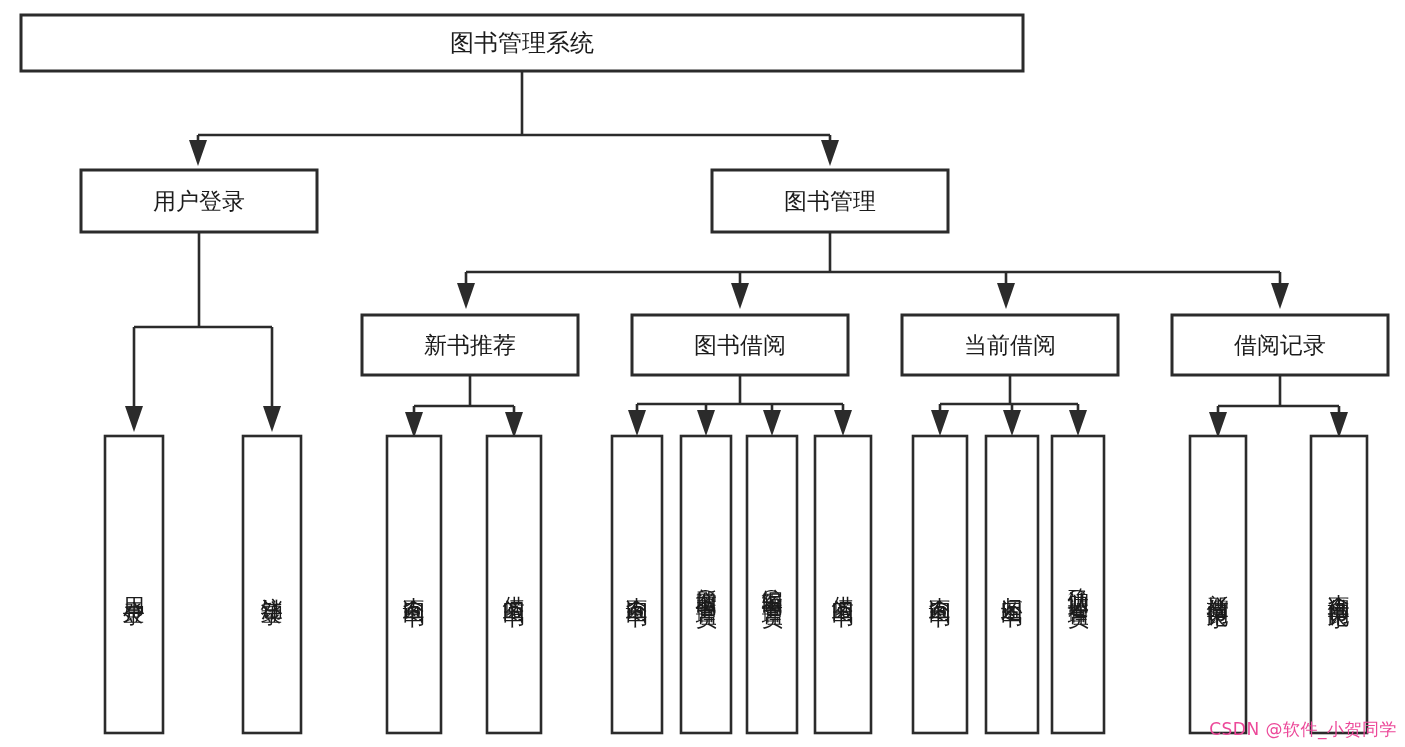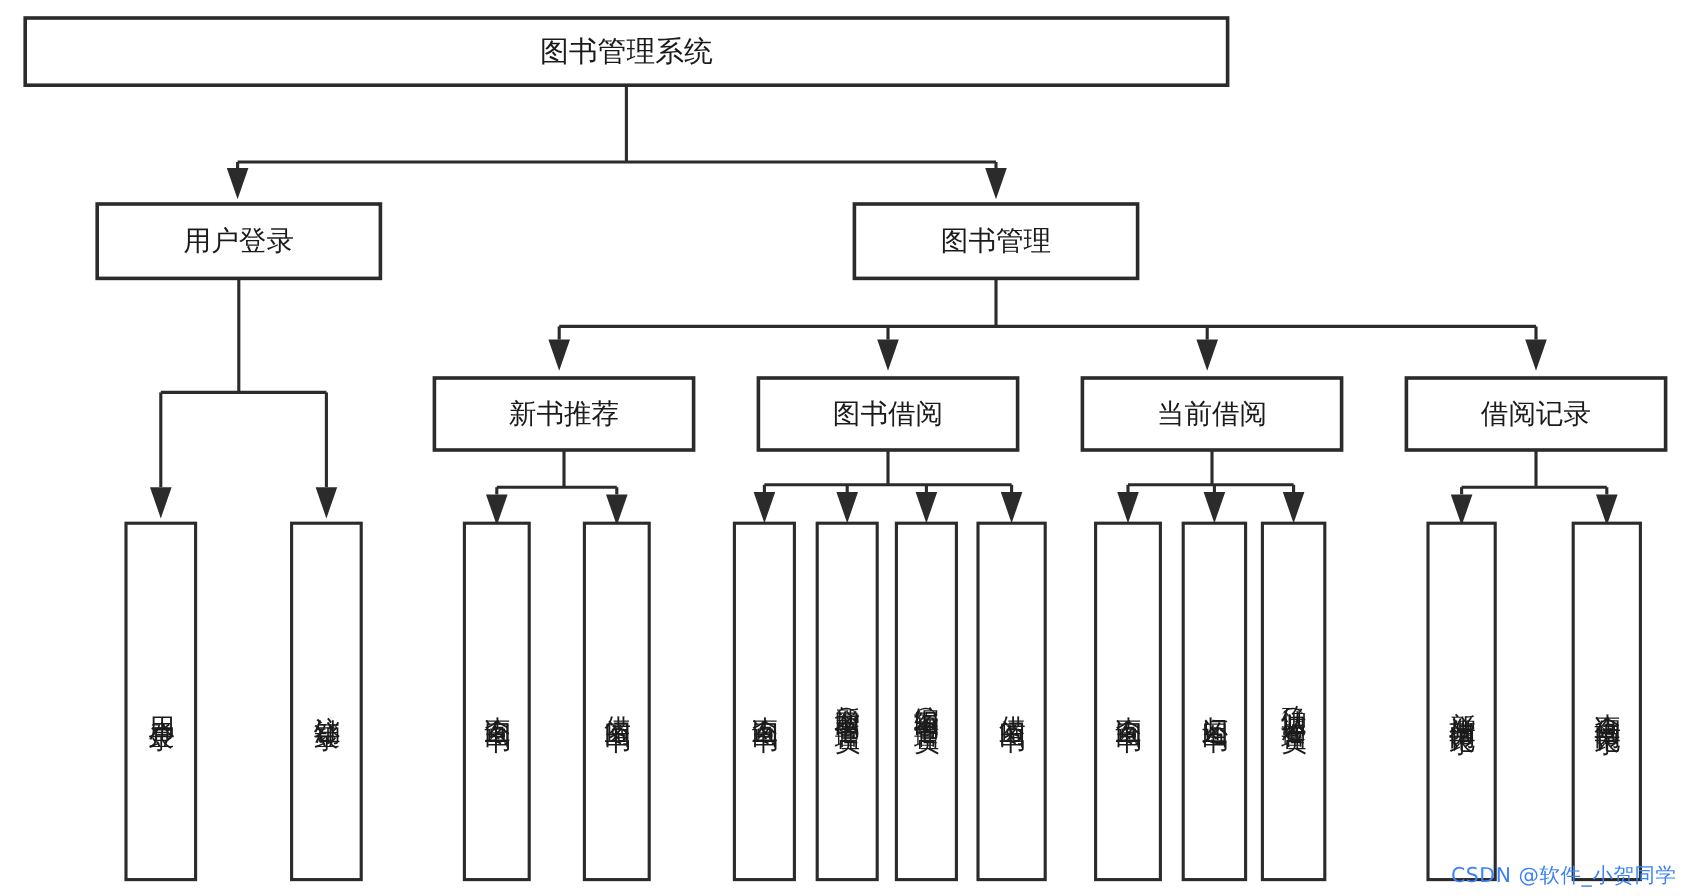--- a/index.html
+++ b/index.html
@@ -74,21 +74,21 @@
     color: #1b1b1b;
     white-space: nowrap;
     pointer-events: none;
   }
   .watermark {
     position: absolute;
     right: 8px;
     bottom: 6px;
     font-family: "DejaVu Sans", "Liberation Sans", sans-serif;
     font-size: 17px;
-    color: #3b82f6;
+    color: #ec4899;
     letter-spacing: 0.5px;
     white-space: nowrap;
   }
 </style>
 </head>
 <body>
 
 <div id="diagram-root">
 
   <svg class="diagram-svg" viewBox="0 0 1405 747" xmlns="http://www.w3.org/2000/svg">

